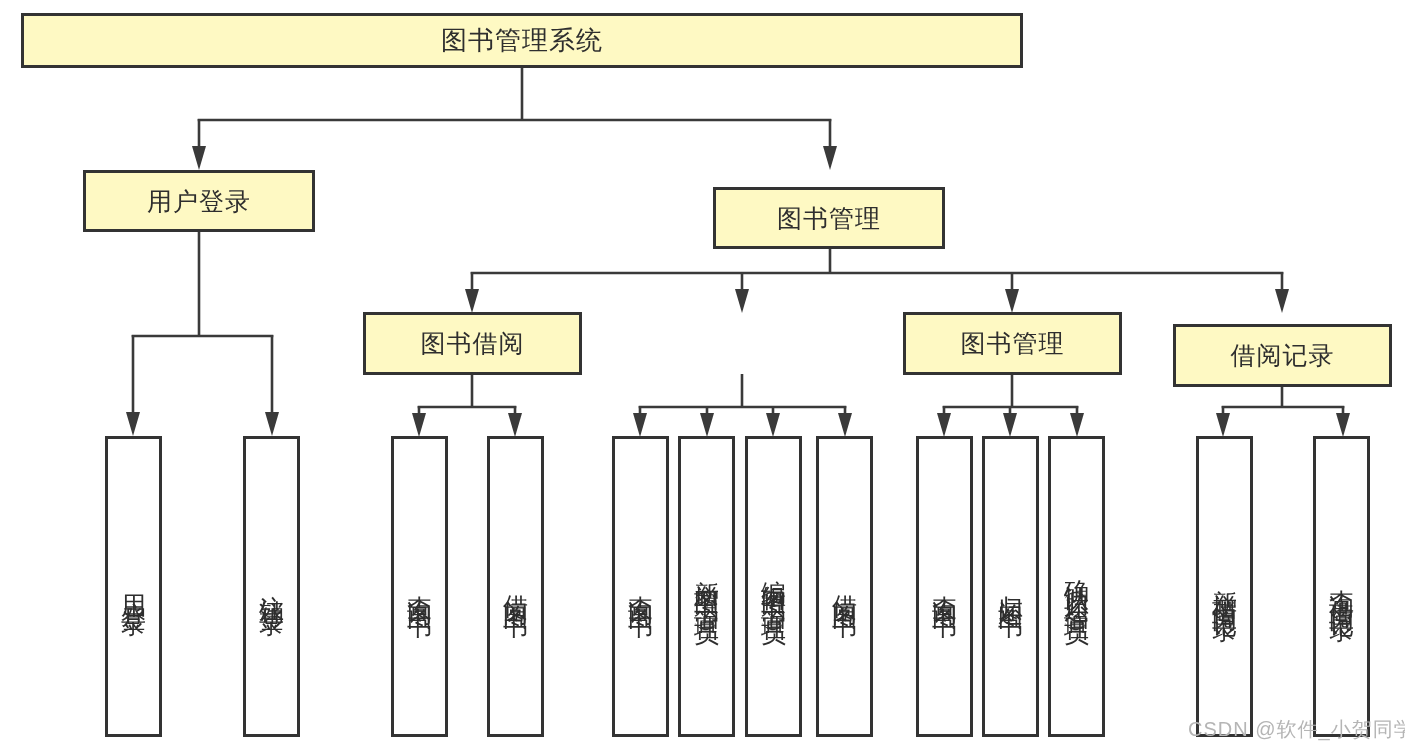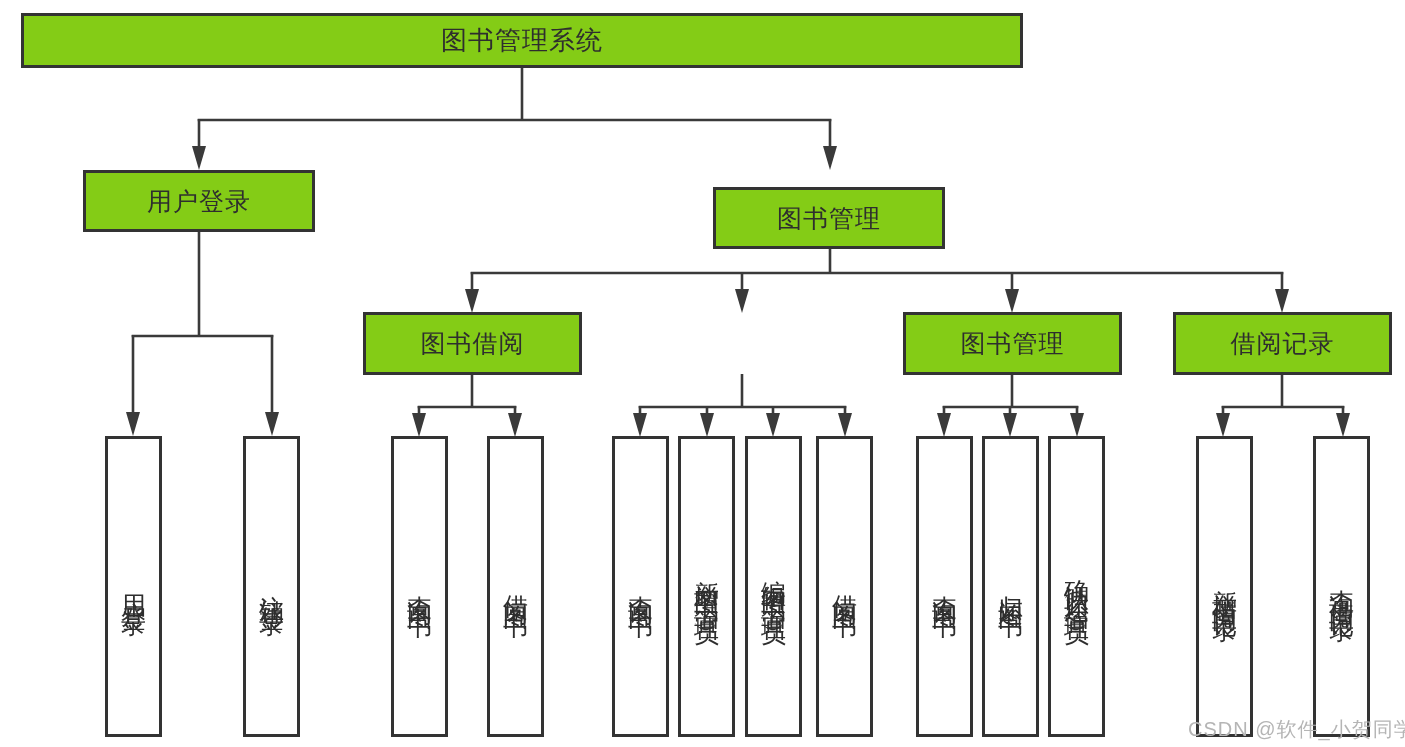--- a/index.html
+++ b/index.html
@@ -18,21 +18,21 @@
   #wires {
     position: absolute;
     left: 0; top: 0;
     width: 1405px;
     height: 747px;
   }
   .node {
     position: absolute;
     box-sizing: border-box;
     border: 3px solid #333333;
-    background: #84cc16;
+    background: #fef9c3;
     display: flex;
     align-items: center;
     justify-content: center;
     color: #2e2e2e;
     font-size: 25px;
     letter-spacing: 1px;
     white-space: nowrap;
   }
   .node.root { font-size: 26px; }
   .vnode {
@@ -148,21 +148,21 @@
   <div class="node" style="left:713px; top:162px; width:232px; height:62px;margin-top:25px;">
     <span>图书管理</span>
   </div>
 
   <div class="node" style="left:363px; top:312px; width:219px; height:63px;">
     <span>图书借阅</span>
   </div>
   <div class="node" style="left:903px; top:312px; width:219px; height:63px;">
     <span>图书管理</span>
   </div>
-  <div class="node" style="left:1173px; top:312px; width:219px; height:63px;">
+  <div class="node" style="left:1173px; top:324px; width:219px; height:63px;">
     <span>借阅记录</span>
   </div>
 
   <div class="vnode" style="left:105px;">
     <span>用户登录</span>
   </div>
   <div class="vnode" style="left:243px;">
     <span>注销登录</span>
   </div>
 

